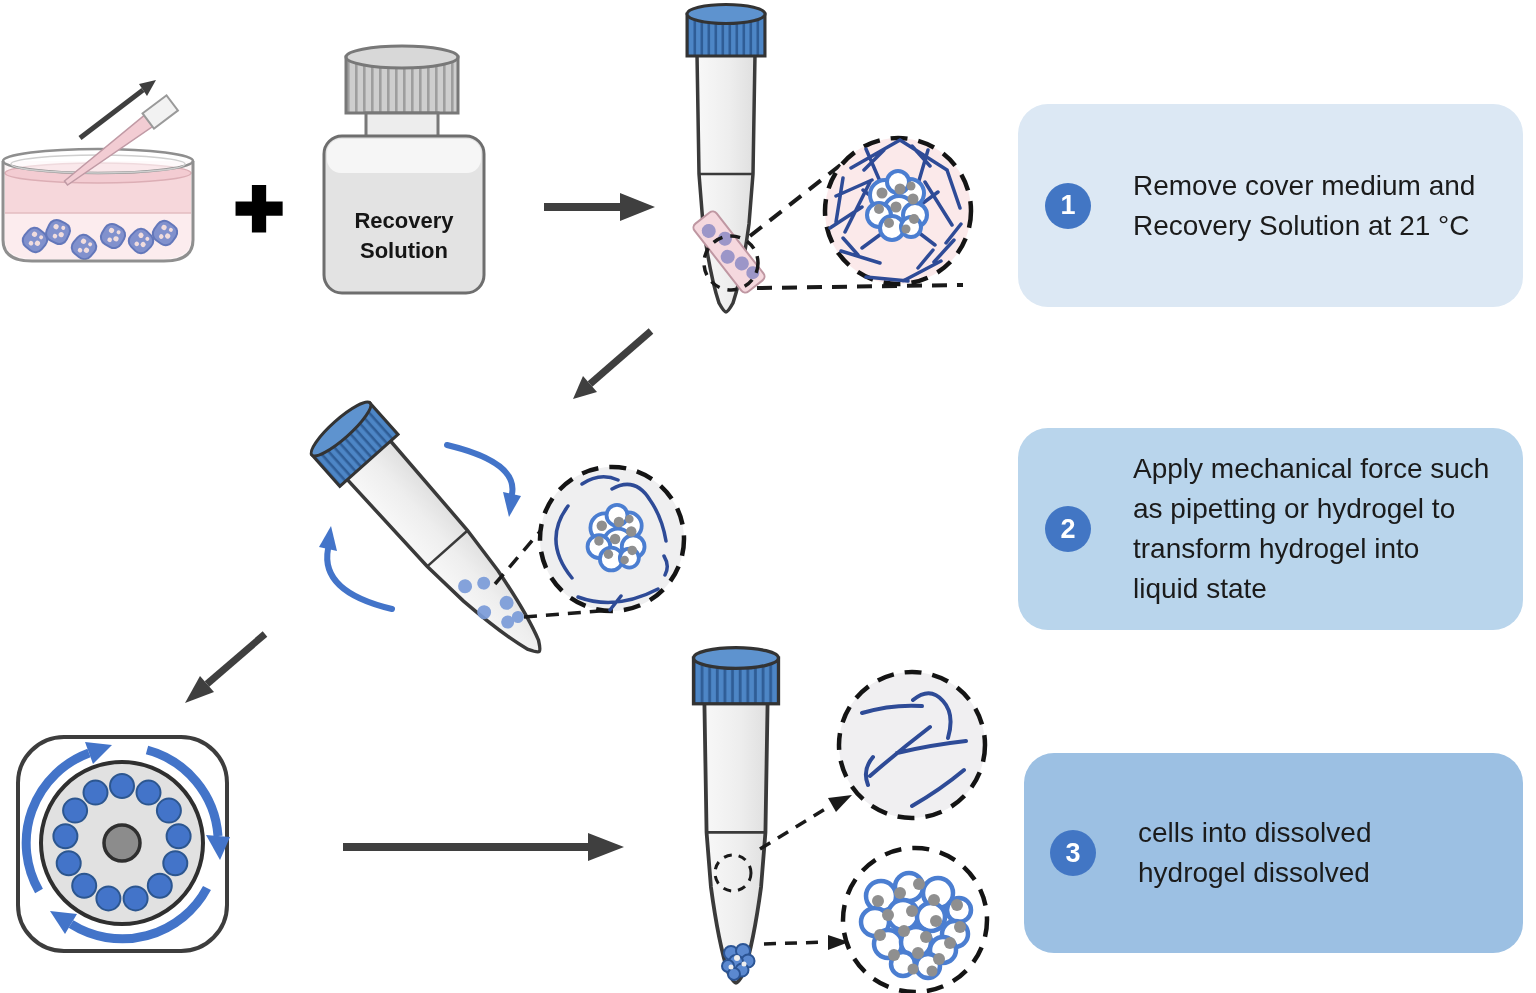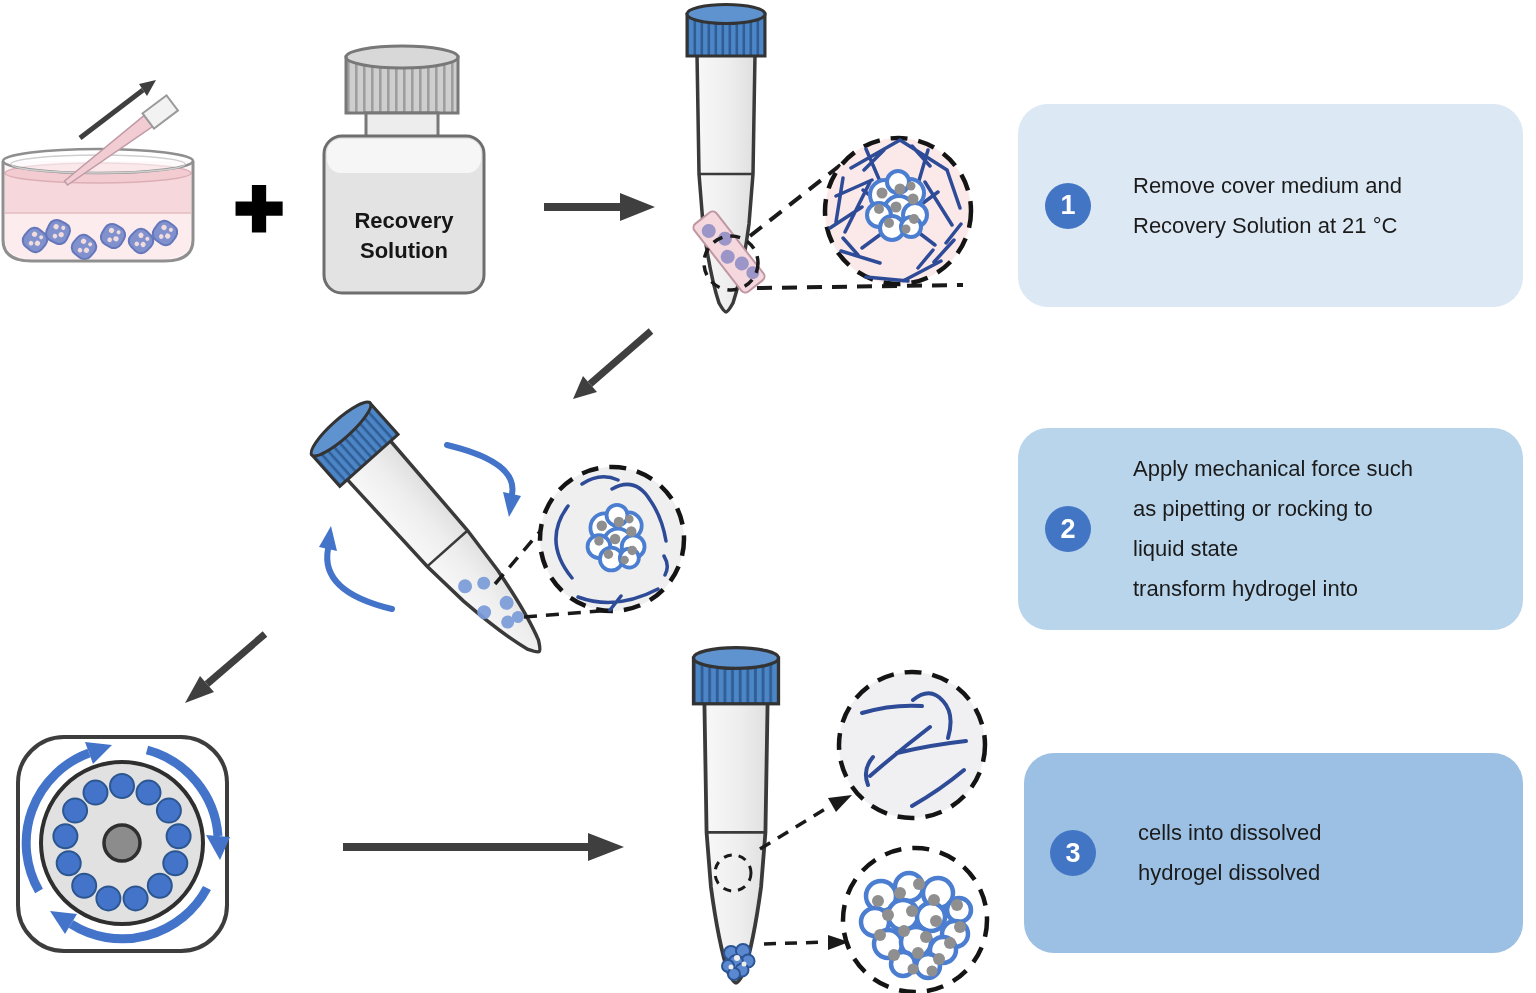--- a/index.html
+++ b/index.html
@@ -6,21 +6,21 @@
   .canvas{position:relative;width:1536px;height:993px;background:#ffffff;
           font-family:"Liberation Sans",sans-serif;overflow:hidden;}
   .canvas svg{position:absolute;left:0;top:0;}
   .step-box{position:absolute;display:flex;align-items:center;border-radius:30px;box-sizing:border-box;}
   .step1{left:1018px;top:104px;width:505px;height:203px;background:#dce8f4;padding-left:27px;}
   .step2{left:1018px;top:428px;width:505px;height:202px;background:#b9d5ec;padding-left:27px;}
   .step3{left:1024px;top:753px;width:499px;height:200px;background:#9cc0e3;padding-left:26px;}
   .badge{width:46px;height:46px;border-radius:50%;background:#4276c4;color:#ffffff;
          font-weight:bold;font-size:27px;display:flex;align-items:center;justify-content:center;
          flex:0 0 46px;}
-  .step-text{font-size:22px;line-height:40px;color:#1b1b1b;margin-left:42px;font-weight:400;}
+  .step-text{font-size:28px;line-height:40px;color:#1b1b1b;margin-left:42px;font-weight:400;}
   .plus-glyph{font-family:"Liberation Sans",sans-serif;font-size:84px;font-weight:bold;
               fill:#000000;stroke:#000000;stroke-width:5px;text-anchor:middle;}
   .bottle-label{font-family:"Liberation Sans",sans-serif;font-size:22px;font-weight:bold;
                 fill:#161616;text-anchor:middle;}
 </style>
 </head>
 <body>
 
 <div class="canvas">
 
@@ -310,23 +310,23 @@
   <div class="step-text">
     <div>Remove cover medium and</div>
     <div>Recovery Solution at 21 °C</div>
   </div>
 </div>
 
 <div class="step-box step2">
   <div class="badge">2</div>
   <div class="step-text">
     <div>Apply mechanical force such</div>
-    <div>as pipetting or rocking to</div>
+    <div>as pipetting or hydrogel to</div>
+    <div>transform hydrogel into</div>
     <div>liquid state</div>
-    <div>transform hydrogel into</div>
   </div>
 </div>
 
 <div class="step-box step3">
   <div class="badge">3</div>
   <div class="step-text">
     <div>cells into dissolved</div>
     <div>hydrogel dissolved</div>
   </div>
 </div>

